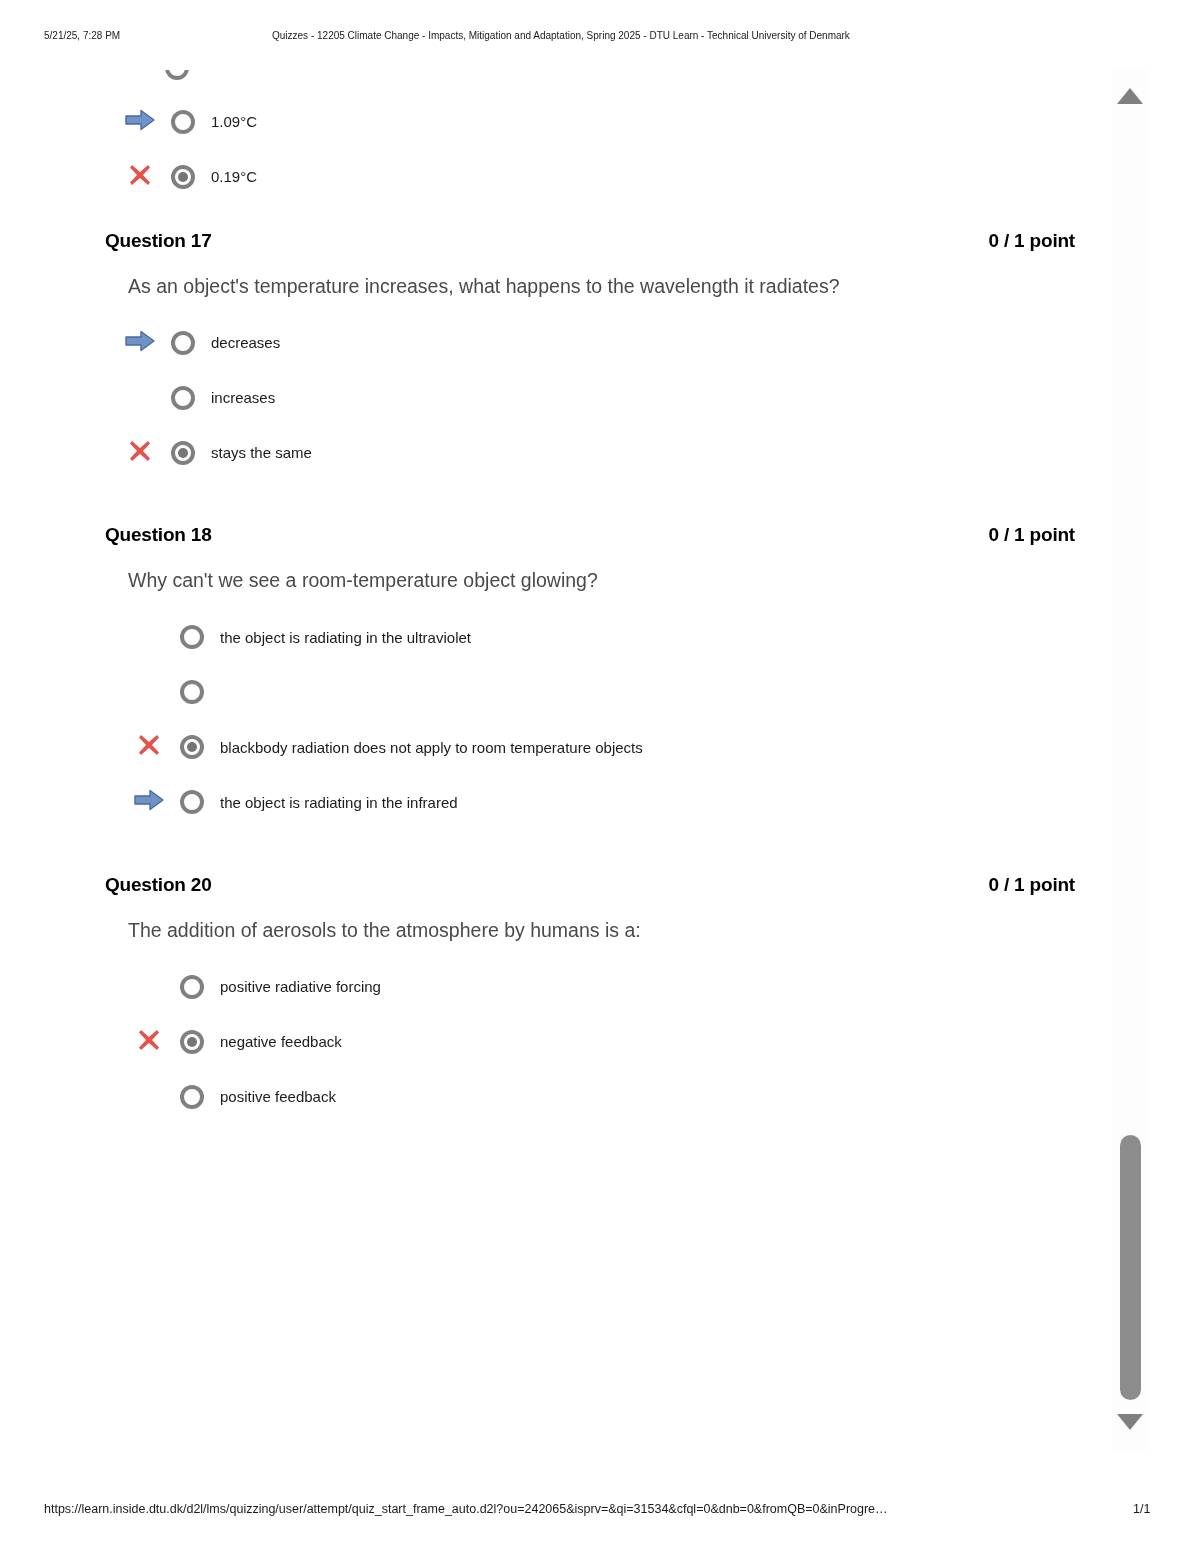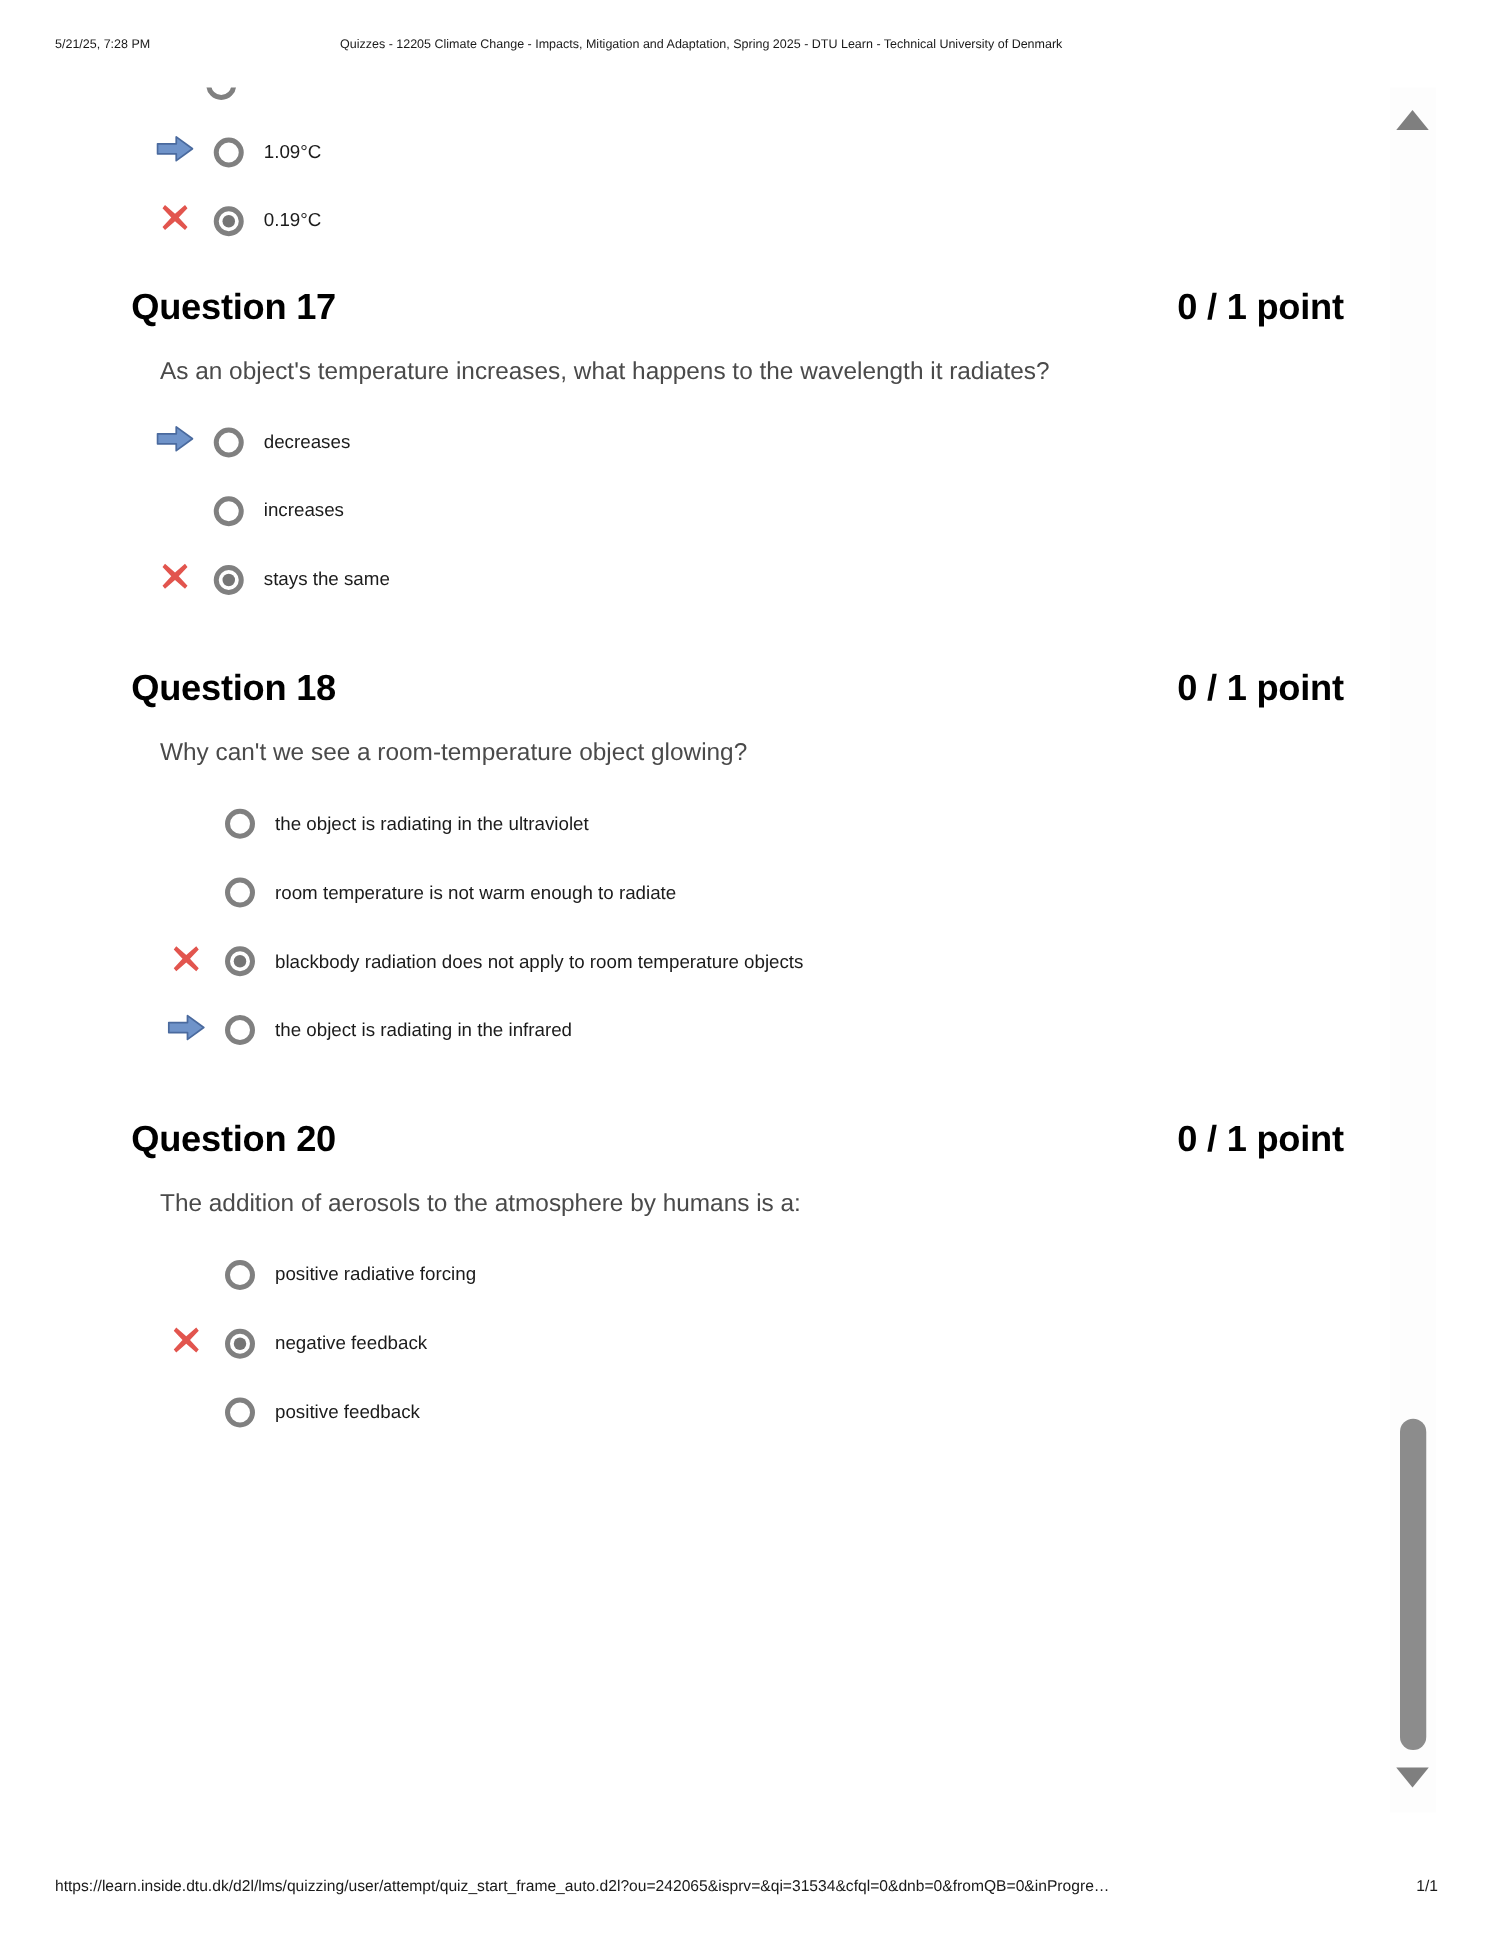--- a/index.html
+++ b/index.html
@@ -85,21 +85,21 @@
   }
   .cut-option .radio-ring {
     position: static;
   }
 
   
   .question-head {
     display: flex;
     justify-content: space-between;
     align-items: baseline;
-    font-size: 29px;
+    font-size: 19px;
     font-weight: bold;
     color: #000;
     letter-spacing: -0.2px;
   }
   .q-title { white-space: nowrap; }
   .q-points { white-space: nowrap; }
 
   .question-prompt {
     font-size: 19.5px;
     color: #4a4a4a;
@@ -301,21 +301,20 @@
               <div class="radio-wrap">
                 <span class="radio-ring"></span>
               </div>
               <div class="opt-label">the object is radiating in the ultraviolet</div>
             </div>
             <div class="option-row">
               <div class="marker"></div>
               <div class="radio-wrap">
                 <span class="radio-ring"></span>
               </div>
-              <div class="opt-label">room temperature is not warm enough to radiate</div>
             </div>
             <div class="option-row">
               <div class="marker">
                 <span class="icon-x"><svg width="26" height="26" viewBox="0 0 26 26">
                     <path d="M5 3 L13 10 L21 3 L23 5.5 L16 13 L23 20.5 L21 23 L13 16 L5 23 L3 20.5 L10 13 L3 5.5 Z" fill="#e2554e"></path>
                   </svg></span>
               </div>
               <div class="radio-wrap">
                 <span class="radio-ring selected"></span>
               </div>

